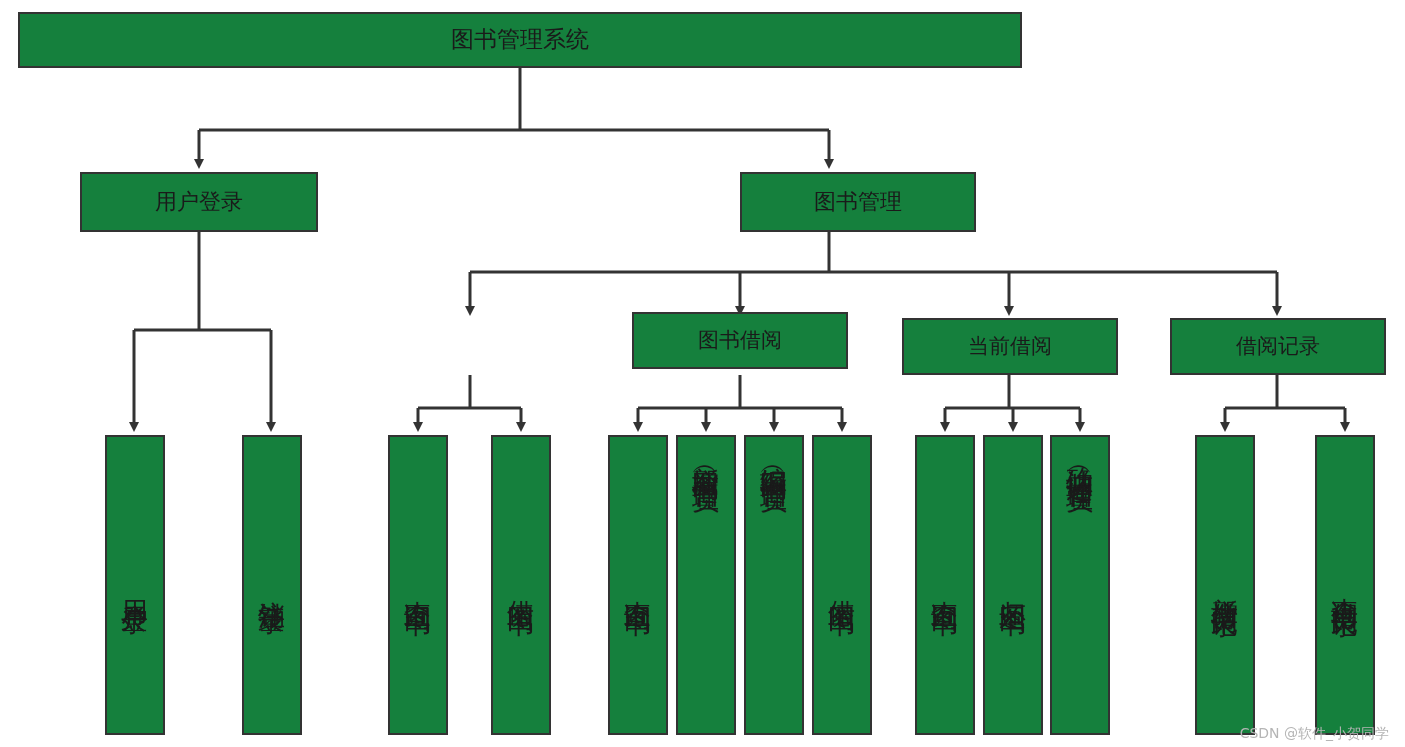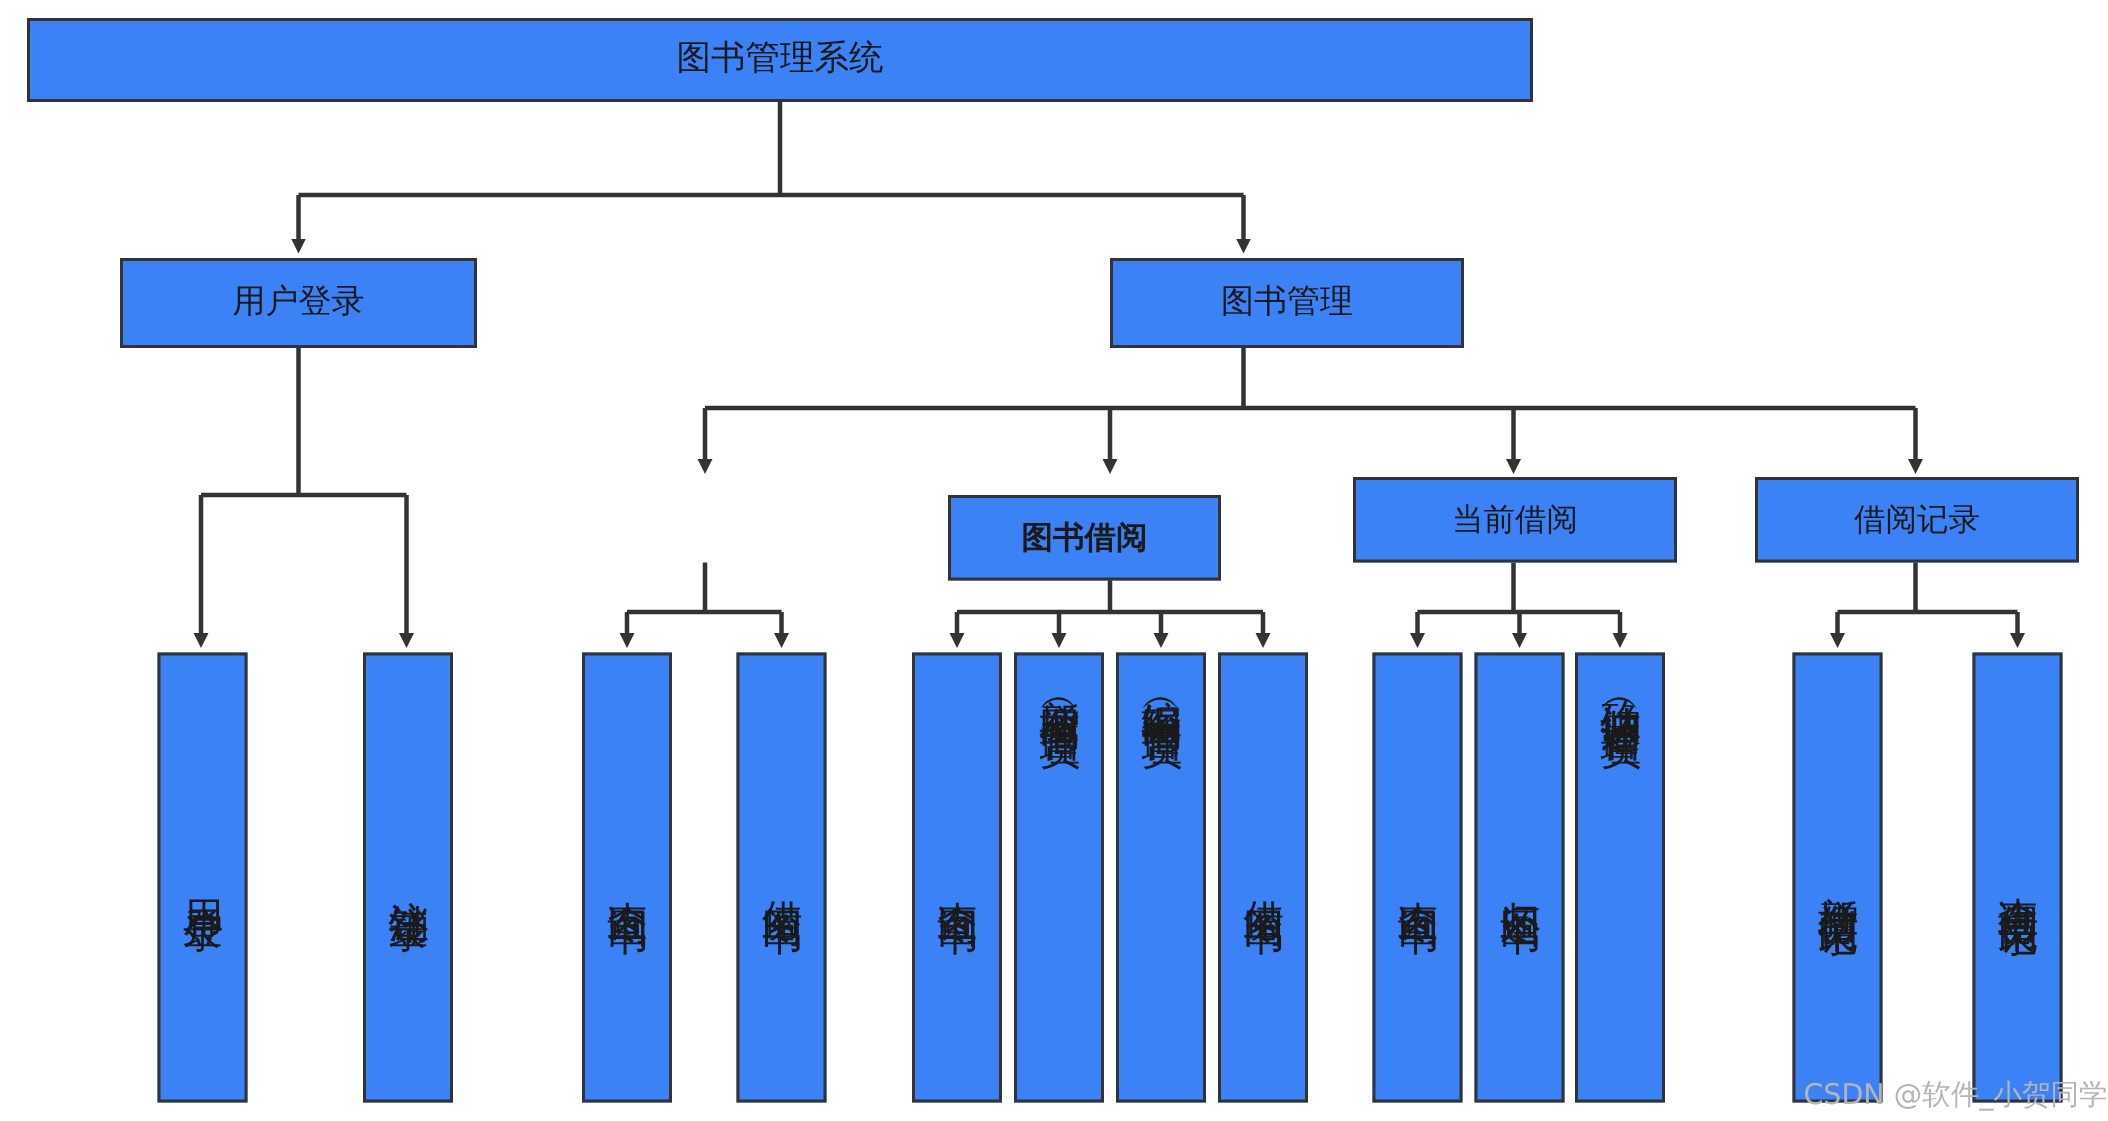--- a/index.html
+++ b/index.html
@@ -8,21 +8,21 @@
     background:#ffffff;
     font-family:"DejaVu Sans","Liberation Sans",sans-serif;
     overflow:hidden;
   }
   #canvas{position:relative;width:1405px;height:747px;}
   svg#wires{position:absolute;left:0;top:0;width:1405px;height:747px;}
 
   .node{
     position:absolute;
     box-sizing:border-box;
-    background:#3b82f6;
+    background:#15803d;
     border:2px solid #333333;
     display:flex;
     align-items:center;
     justify-content:center;
     color:#1a1a1a;
   }
   .node .lbl{
     display:block;
     text-align:center;
     line-height:1.18;
@@ -43,23 +43,23 @@
     font-size:27px;
     letter-spacing:3px;
     line-height:1;
     white-space:nowrap;
   }
   
   .node-leaf.center{align-items:center;padding-top:0;}
 
   .watermark{
     position:absolute;
-    right:0;
+    right:16px;
     bottom:4px;
-    font-size:19px;
+    font-size:14px;
     color:#b5b5b5;
     white-space:nowrap;
     pointer-events:none;
   }
 </style>
 </head>
 <body>
 
 <div id="canvas">
 
@@ -119,21 +119,21 @@
 
   <div class="node node-l1" style="left:80px;top:172px;width:238px;height:60px;">
     <span class="lbl">用户登录</span>
   </div>
 
   <div class="node node-l1" style="left:740px;top:172px;width:236px;height:60px;">
     <span class="lbl">图书管理</span>
   </div>
 
 
-  <div class="node node-l2" style="left:632px;top:330px;width:182px;height:57px;font-weight:bold;">
+  <div class="node node-l2" style="left:632px;top:312px;width:216px;height:57px;">
     <span class="lbl">图书借阅</span>
   </div>
 
   <div class="node node-l2" style="left:1170px;top:318px;width:216px;height:57px;">
     <span class="lbl">借阅记录</span>
   </div>
 
   <div class="node node-l2" style="left:902px;top:318px;width:216px;height:57px;">
     <span class="lbl">当前借阅</span>
   </div>

